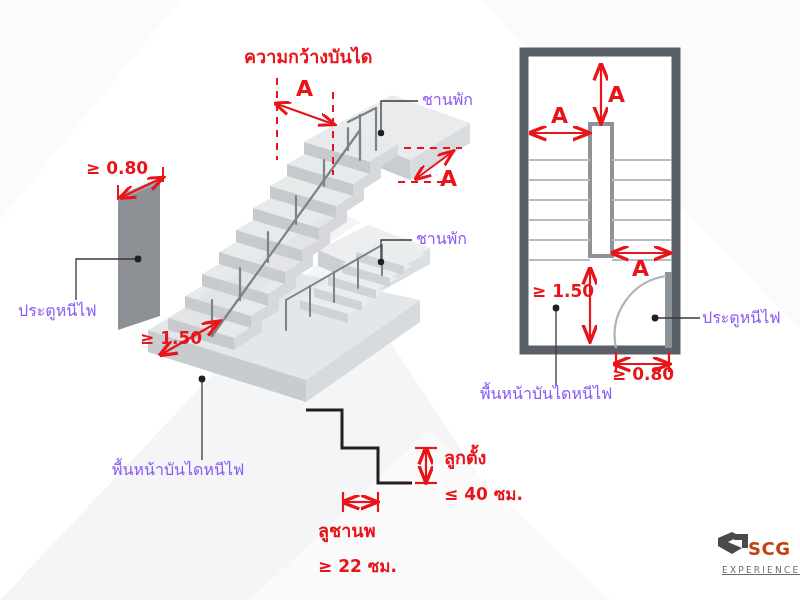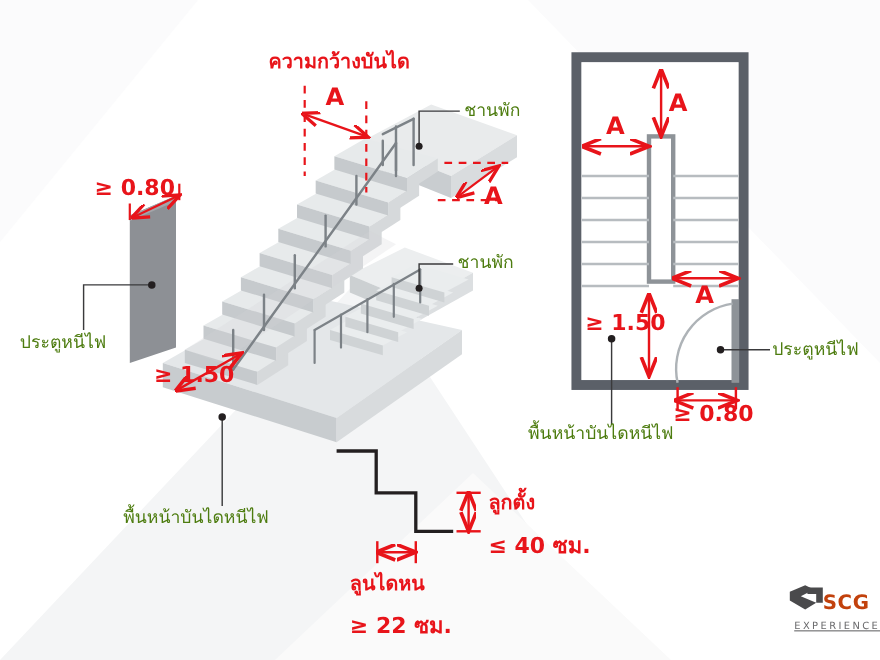--- a/index.html
+++ b/index.html
@@ -6,23 +6,23 @@
   body{
     width:800px;height:600px;overflow:hidden;
     background:#ffffff;
     font-family:"DejaVu Sans","Liberation Sans",sans-serif;
     position:relative;
   }
   #stage{position:absolute;left:0;top:0;width:800px;height:600px;}
   #stage > svg{position:absolute;left:0;top:0;}
   .lbl{position:absolute;white-space:nowrap;line-height:1;}
   .red{color:#e8141a;font-weight:bold;}
-  .blk{color:#4d7c0f;}
+  .blk{color:#8b5cf6;}
   .t18{font-size:18px;}
-  .t17{font-size:20px;}
+  .t17{font-size:17px;}
   .t16{font-size:16px;}
   .t14{font-size:14px;text-decoration:underline;}
   .tA{font-size:22px;font-weight:bold;}
 </style>
 </head>
 <body>
 
 <div id="stage">
 
   <svg width="800" height="600">
@@ -324,20 +324,20 @@
   <div class="lbl red t17" style="left:612px;top:366px;">≥ 0.80</div>
 
   <div class="lbl blk t16" style="left:702px;top:310px;">ประตูหนีไฟ</div>
 
   <div class="lbl blk t16" style="left:480px;top:386px;">พื้นหน้าบันไดหนีไฟ</div>
 
   <div class="lbl red t18" style="left:444px;top:450px;font-family:Liberation Mono, monospace;">ลูกตั้ง</div>
 
   <div class="lbl red t17" style="left:444px;top:486px;">≤ 40 ซม.</div>
 
-  <div class="lbl red t18" style="left:318px;top:522px;">ลูนไดหน</div>
+  <div class="lbl red t18" style="left:318px;top:522px;">ลูชานพ</div>
 
   <div class="lbl red t17" style="left:318px;top:558px;">≥ 22 ซม.</div>
 
   <div class="lbl t18" style="left:748px;top:540px;color:#c2410c;font-weight:bold;letter-spacing:0.5px;">SCG</div>
   <div class="lbl t14" style="left:722px;top:566px;color:#6a6a6c;letter-spacing:2.2px;font-size:9px;">EXPERIENCE</div>
 
 </div>
 
 </body></html>

